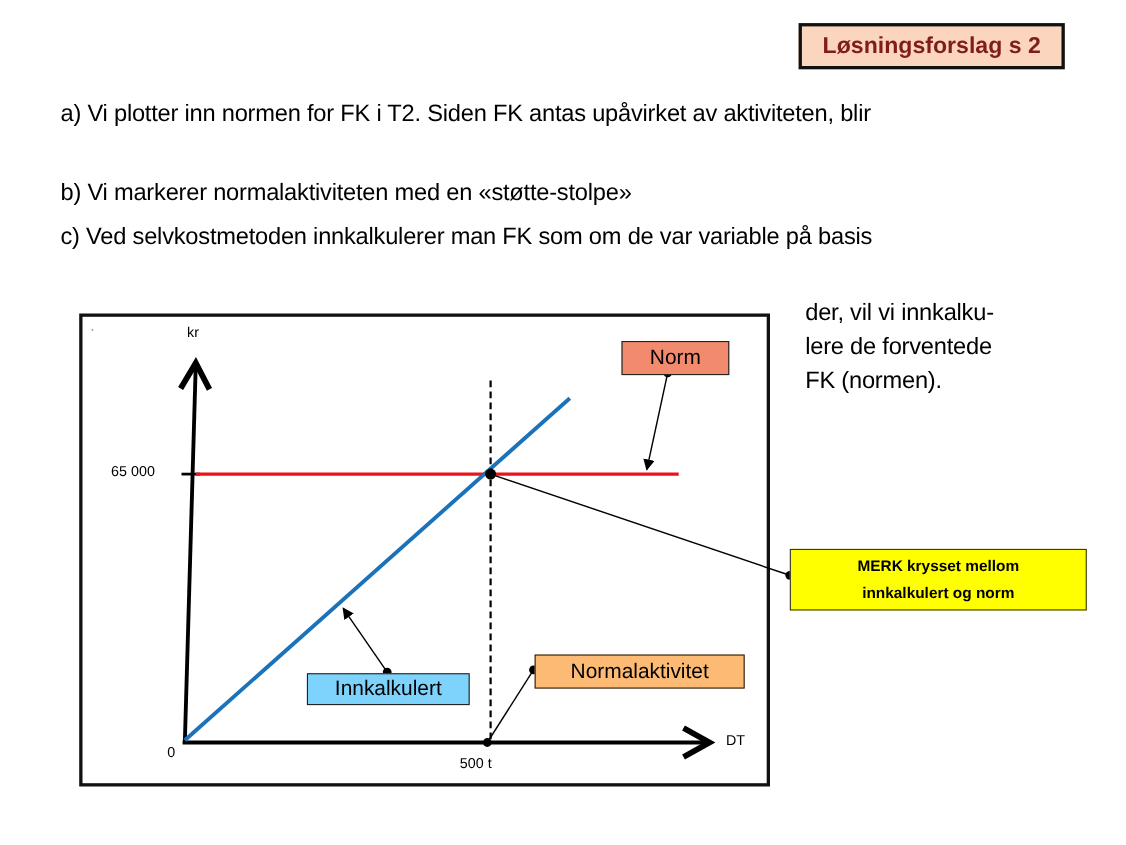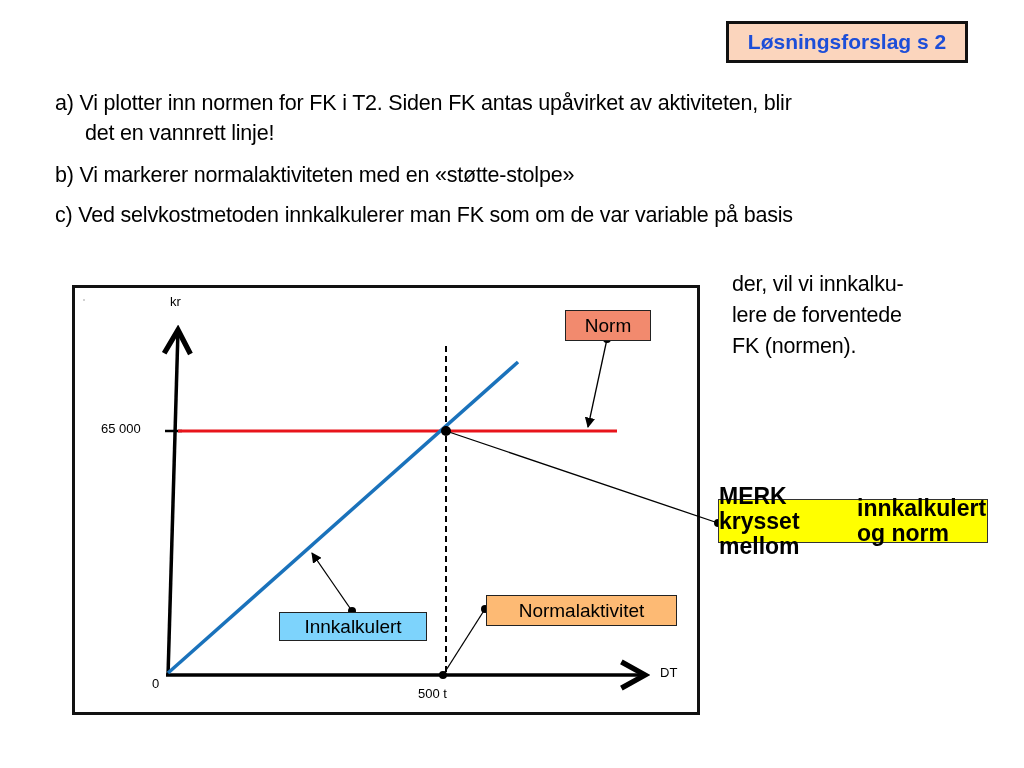--- a/index.html
+++ b/index.html
@@ -4,57 +4,56 @@
 <style>
   html, body { margin: 0; padding: 0; }
   body {
     width: 1024px; height: 768px; position: relative; overflow: hidden;
     background: #ffffff; font-family: "Liberation Sans", "DejaVu Sans", sans-serif; color: #000;
   }
   .title-box {
     position: absolute; left: 726px; top: 21px; width: 242px; height: 42px;
     background: #fbd5bd; border: 3px solid #111; box-sizing: border-box;
     display: flex; align-items: center; justify-content: center;
-    color: #1d4ed8; font-weight: bold; font-size: 21px;
+    color: #7f1d1d; font-weight: bold; font-size: 21px;
   }
   .para {
     position: absolute; font-size: 21.5px; line-height: 30px; letter-spacing: -0.2px;
   }
   .para .indent { display: block; padding-left: 30px; }
   #para-a { left: 55px; top: 88px; width: 930px; }
   #para-b { left: 55px; top: 160px; width: 930px; }
   #para-c { left: 55px; top: 200px; width: 930px; }
   #para-c-side { left: 732px; top: 269px; width: 250px; line-height: 31px; }
   .frame {
     position: absolute; left: 72px; top: 285px; width: 628px; height: 430px;
     border: 3px solid #111; box-sizing: border-box;
   }
   svg.chart { position: absolute; left: 0; top: 0; }
   .lbl { position: absolute; font-size: 13px; white-space: nowrap; }
   .callout {
     position: absolute; box-sizing: border-box; border: 1.5px solid #222;
     display: flex; align-items: center; justify-content: center; font-size: 19px;
   }
-  #norm-box { left: 565px; top: 310px; width: 86px; height: 31px; background: #f28a6e; }
+  #norm-box { left: 565px; top: 310px; width: 98px; height: 31px; background: #f28a6e; }
   #innk-box { left: 279px; top: 612px; width: 148px; height: 29px; background: #7dd3fc; }
   #normakt-box { left: 486px; top: 595px; width: 191px; height: 31px; background: #fdba74; }
   #merk-box {
-    left: 718px; top: 499px; width: 270px; height: 44px; background: #ffff00;
-    flex-direction: row; font-weight: bold; font-size: 23px; line-height: 25px;
+    left: 718px; top: 499px; width: 270px; height: 56px; background: #ffff00;
+    flex-direction: column; font-weight: bold; font-size: 14px; line-height: 25px;
     border: 1.5px solid #333;
   }
 </style>
 </head>
 <body>
 
 <div class="title-box">Løsningsforslag s 2</div>
 
 <div class="para" id="para-a">
   <span>a) Vi plotter inn normen for FK i T2. Siden FK antas upåvirket av aktiviteten, blir</span>
-  <span class="indent">det en vannrett linje!</span>
 </div>
 
 <div class="para" id="para-b">
   <span>b) Vi markerer normalaktiviteten med en «støtte-stolpe»</span>
 </div>
 
 <div class="para" id="para-c">
   <span>c) Ved selvkostmetoden innkalkulerer man FK som om de var variable på basis</span>
 </div>
 

